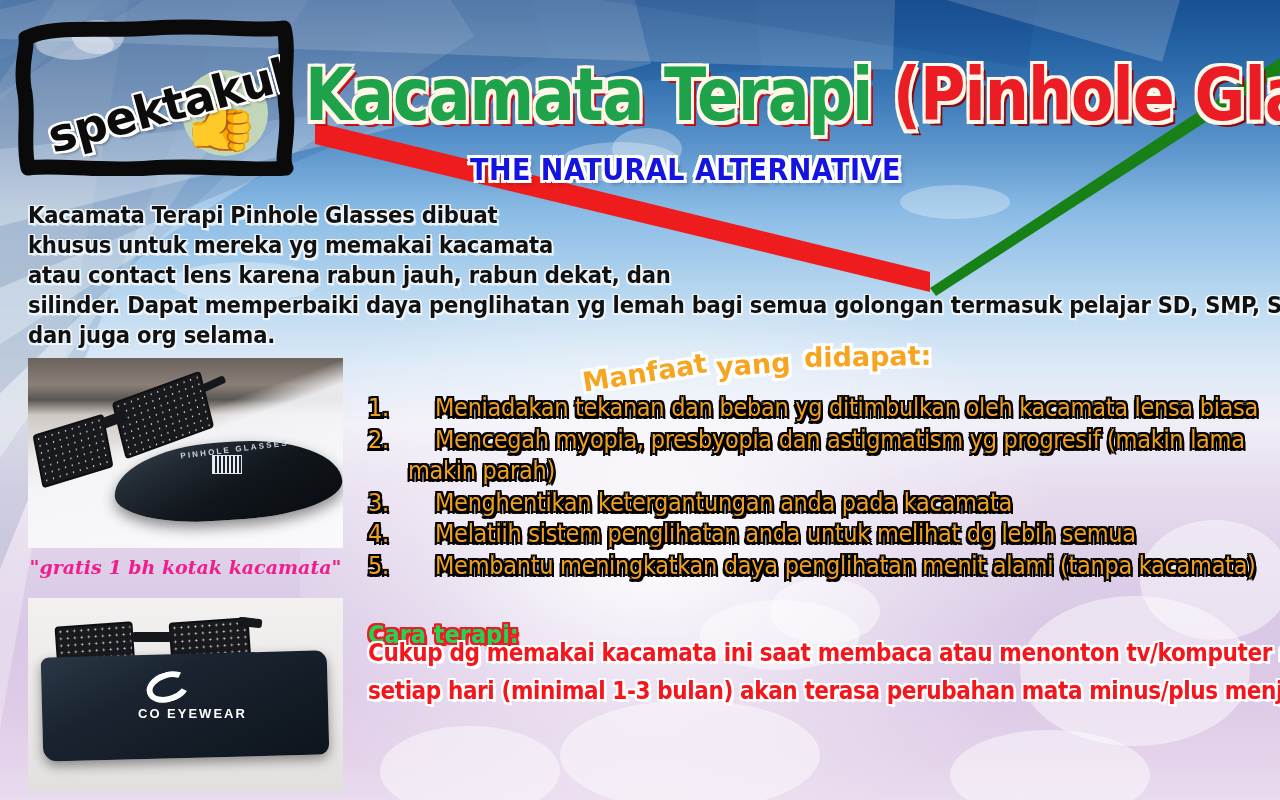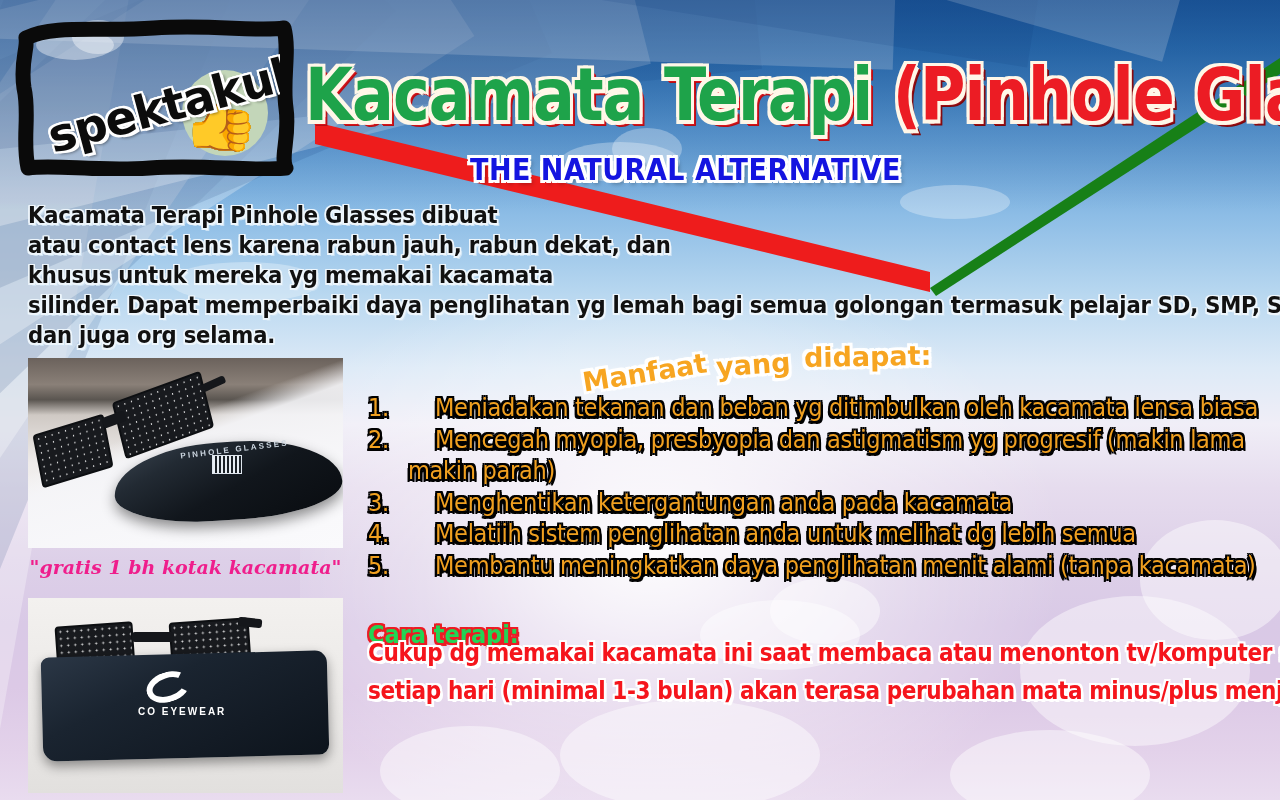--- a/index.html
+++ b/index.html
@@ -214,21 +214,21 @@
     border:1px solid #dfe6ee;
   }
   .pouch {
     position:absolute;
     background:linear-gradient(155deg,#2b3746 0%, #1a2430 35%, #131b25 70%, #0d141c 100%);
     border-radius:8px 12px 10px 14px;
     box-shadow:0 5px 12px rgba(0,0,0,0.4);
   }
   .pouch-brand {
     position:absolute;
-    color:#fff; font-weight:bold; font-size:10px; letter-spacing:2px;
+    color:#fff; font-weight:bold; font-size:13px; letter-spacing:2px;
     font-family:"Liberation Sans", sans-serif;
     white-space:nowrap;
   }
   .pouch-mark {
     position:absolute; width:44px; height:30px;
     border:6px solid #fff; border-radius:50%;
     border-right-color:transparent;
     transform:rotate(-18deg);
   }
 
@@ -374,22 +374,22 @@
       <div class="badge-word">spektakuler</div>
     </div>
   </div>
 
   <div id="title"><span class="t-green">Kacamata Terapi </span><span class="t-red">(Pinhole Glasses)</span></div>
 
   <div id="subtitle">THE NATURAL ALTERNATIVE</div>
 
   <div id="desc">
     <div>Kacamata Terapi Pinhole Glasses dibuat</div>
+    <div>khusus untuk mereka yg memakai kacamata</div>
     <div>atau contact lens karena rabun jauh, rabun dekat, dan</div>
-    <div>khusus untuk mereka yg memakai kacamata</div>
     <div>silinder. Dapat memperbaiki daya penglihatan yg lemah bagi semua golongan termasuk pelajar SD, SMP, SMA,</div>
     <div>dan juga org selama.</div>
   </div>
 
   <div class="photo" id="photo1">
     <div class="ph-bg1"></div>
 
     <div class="lens" style="left:8px; top:66px; width:74px; height:54px; transform:rotate(-17deg) skewX(-6deg); border-radius:4px;"></div>
     <div class="lens" style="left:88px; top:28px; width:94px; height:58px; transform:rotate(-20deg) skewX(-6deg); border-radius:4px;"></div>
     <div class="frame-solid" style="left:74px; top:56px; width:24px; height:11px; transform:rotate(-20deg);"></div>

